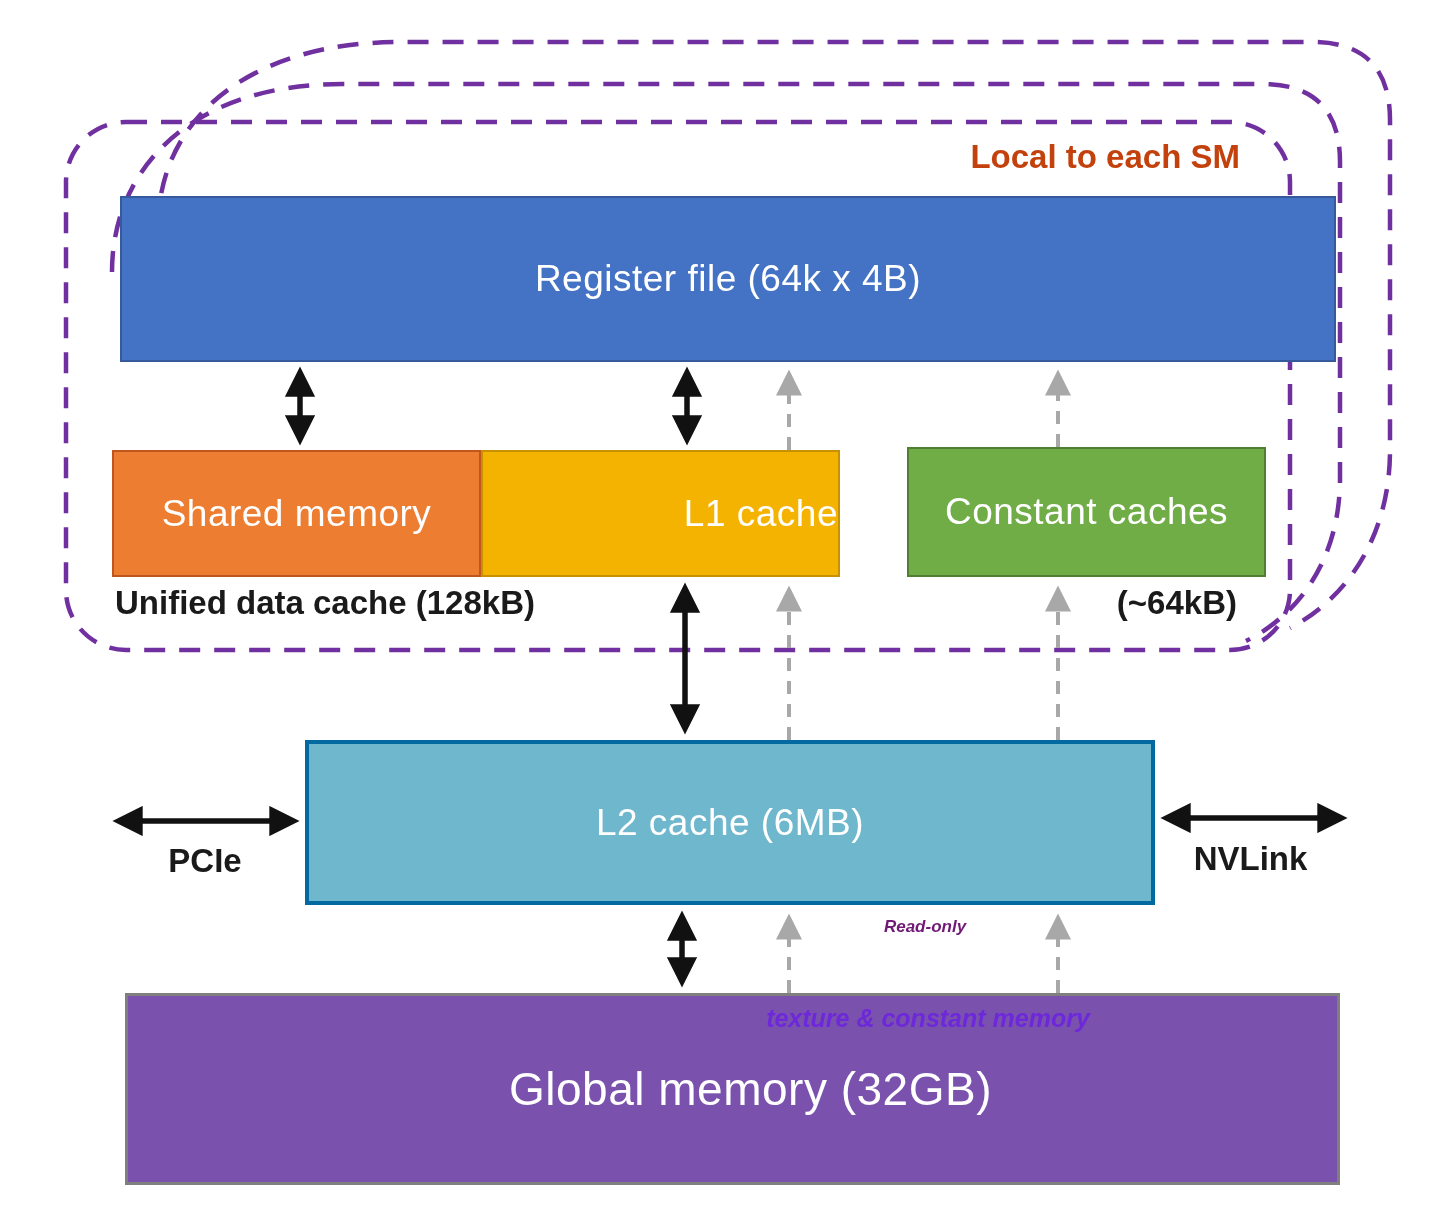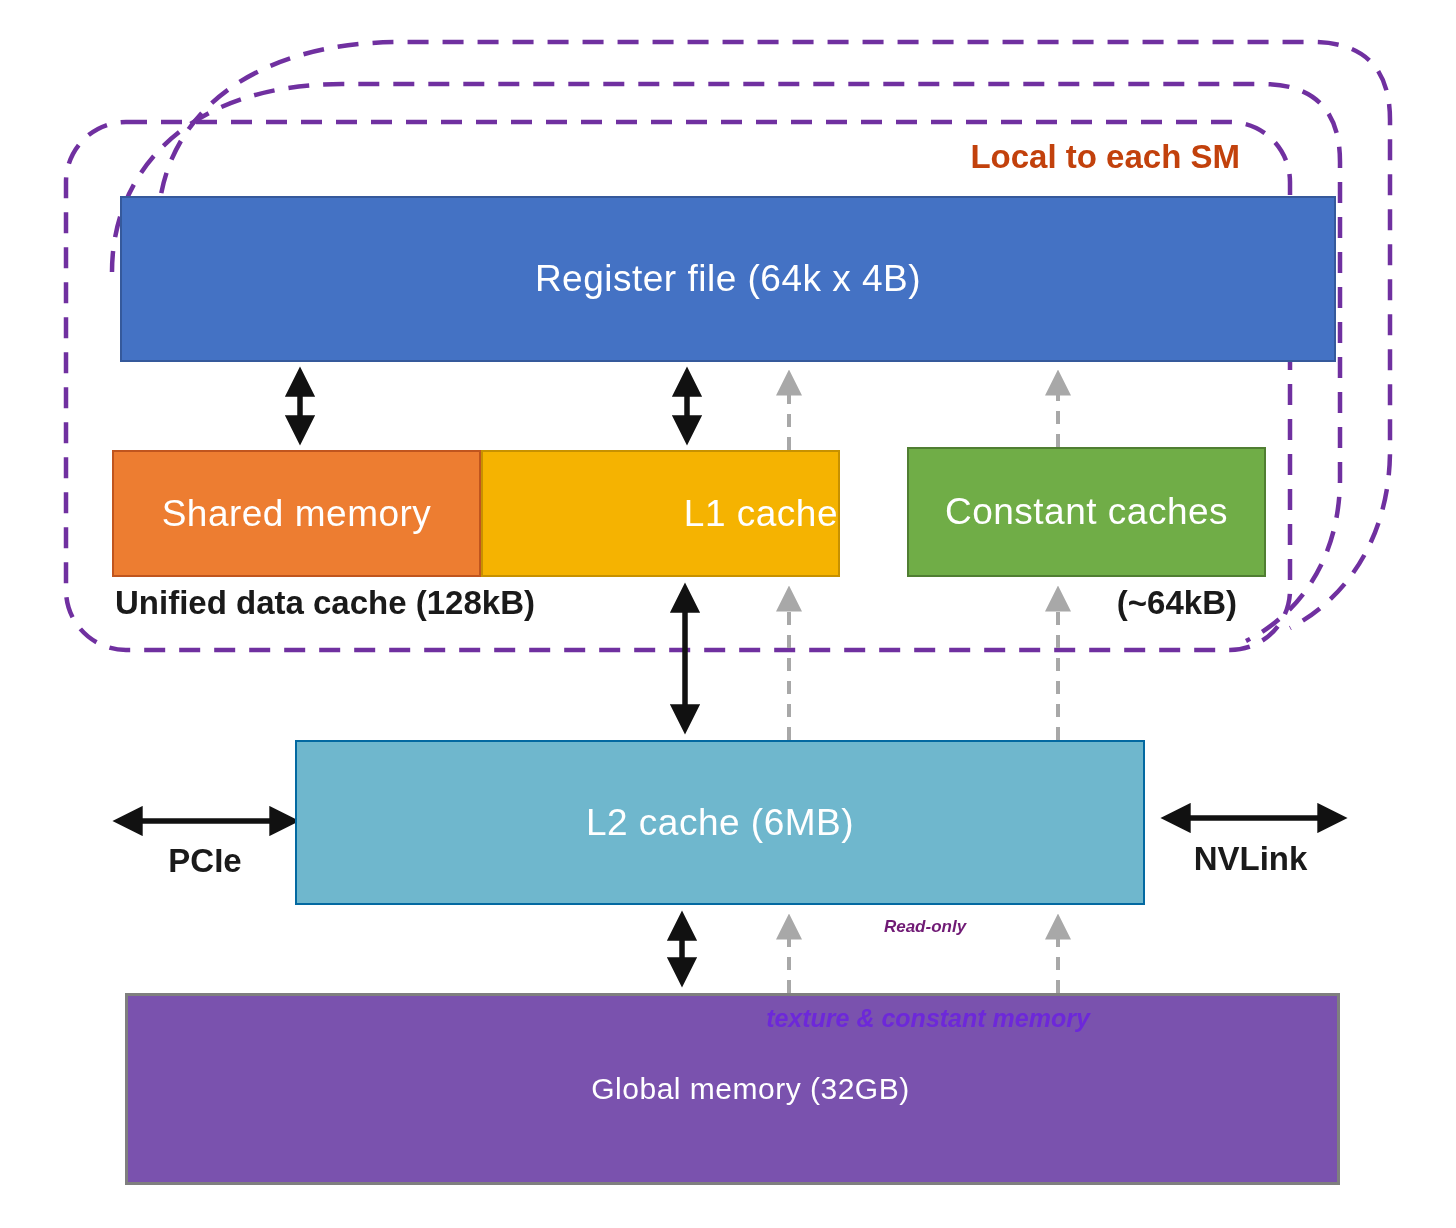--- a/index.html
+++ b/index.html
@@ -10,21 +10,21 @@
   #wires{position:absolute;left:0;top:0;width:1456px;height:1228px;}
   .box{
     position:absolute;display:flex;align-items:center;justify-content:center;
     box-sizing:border-box;color:#ffffff;text-align:center;
   }
   .box .lbl{font-size:37px;font-weight:400;letter-spacing:0.5px;}
   .register{left:120px;top:196px;width:1216px;height:166px;background:#4472C4;border:2px solid #35599B;}
   .shared{left:112px;top:450px;width:369px;height:127px;background:#ED7D31;border:2px solid #C0551E;}
   .l1{left:481px;top:450px;width:359px;height:127px;background:#F5B301;border:2px solid #C79100;justify-content:flex-end;}
   .constant{left:878px;top:447px;width:359px;height:130px;background:#70AD47;border:2px solid #507E32;margin-left:29px;}
-  .l2{left:295px;top:740px;width:850px;height:165px;background:#6FB7CD;border:2px solid #0369a1;}
+  .l2{left:305px;top:740px;width:850px;height:165px;background:#6FB7CD;border:4px solid #0369a1;}
   .global{left:125px;top:993px;width:1215px;height:192px;background:#7A52AE;border:3px solid #7F7F7F;}
   .note{position:absolute;color:#1a1a1a;font-weight:600;font-size:33px;white-space:nowrap;}
   .sm-label{
     position:absolute;left:880px;top:138px;width:360px;text-align:right;
     color:#c2410c;font-size:33px;font-weight:600;white-space:nowrap;
   }
   .pcie{left:130px;top:842px;width:150px;text-align:center;}
   .nvlink{left:1163px;top:840px;width:175px;text-align:center;}
   .unified{left:115px;top:584px;}
   .c64{left:1040px;top:584px;width:197px;text-align:right;}
@@ -87,21 +87,21 @@
 
   <div class="box constant">
     <span class="lbl">Constant caches</span>
   </div>
 
   <div class="box l2">
     <span class="lbl">L2 cache (6MB)</span>
   </div>
 
   <div class="box global">
-    <span class="lbl" style="font-size:30px;margin-left:36px;">Global memory (32GB)</span>
+    <span class="lbl" style="font-size:46px;margin-left:36px;">Global memory (32GB)</span>
   </div>
 
   <div class="note unified">Unified data cache (128kB)</div>
   <div class="note c64">(~64kB)</div>
   <div class="note pcie">PCIe</div>
   <div class="note nvlink">NVLink</div>
   <div class="readonly">Read-only</div>
   <div class="texconst">texture &amp; constant memory</div>
 
 </div>

